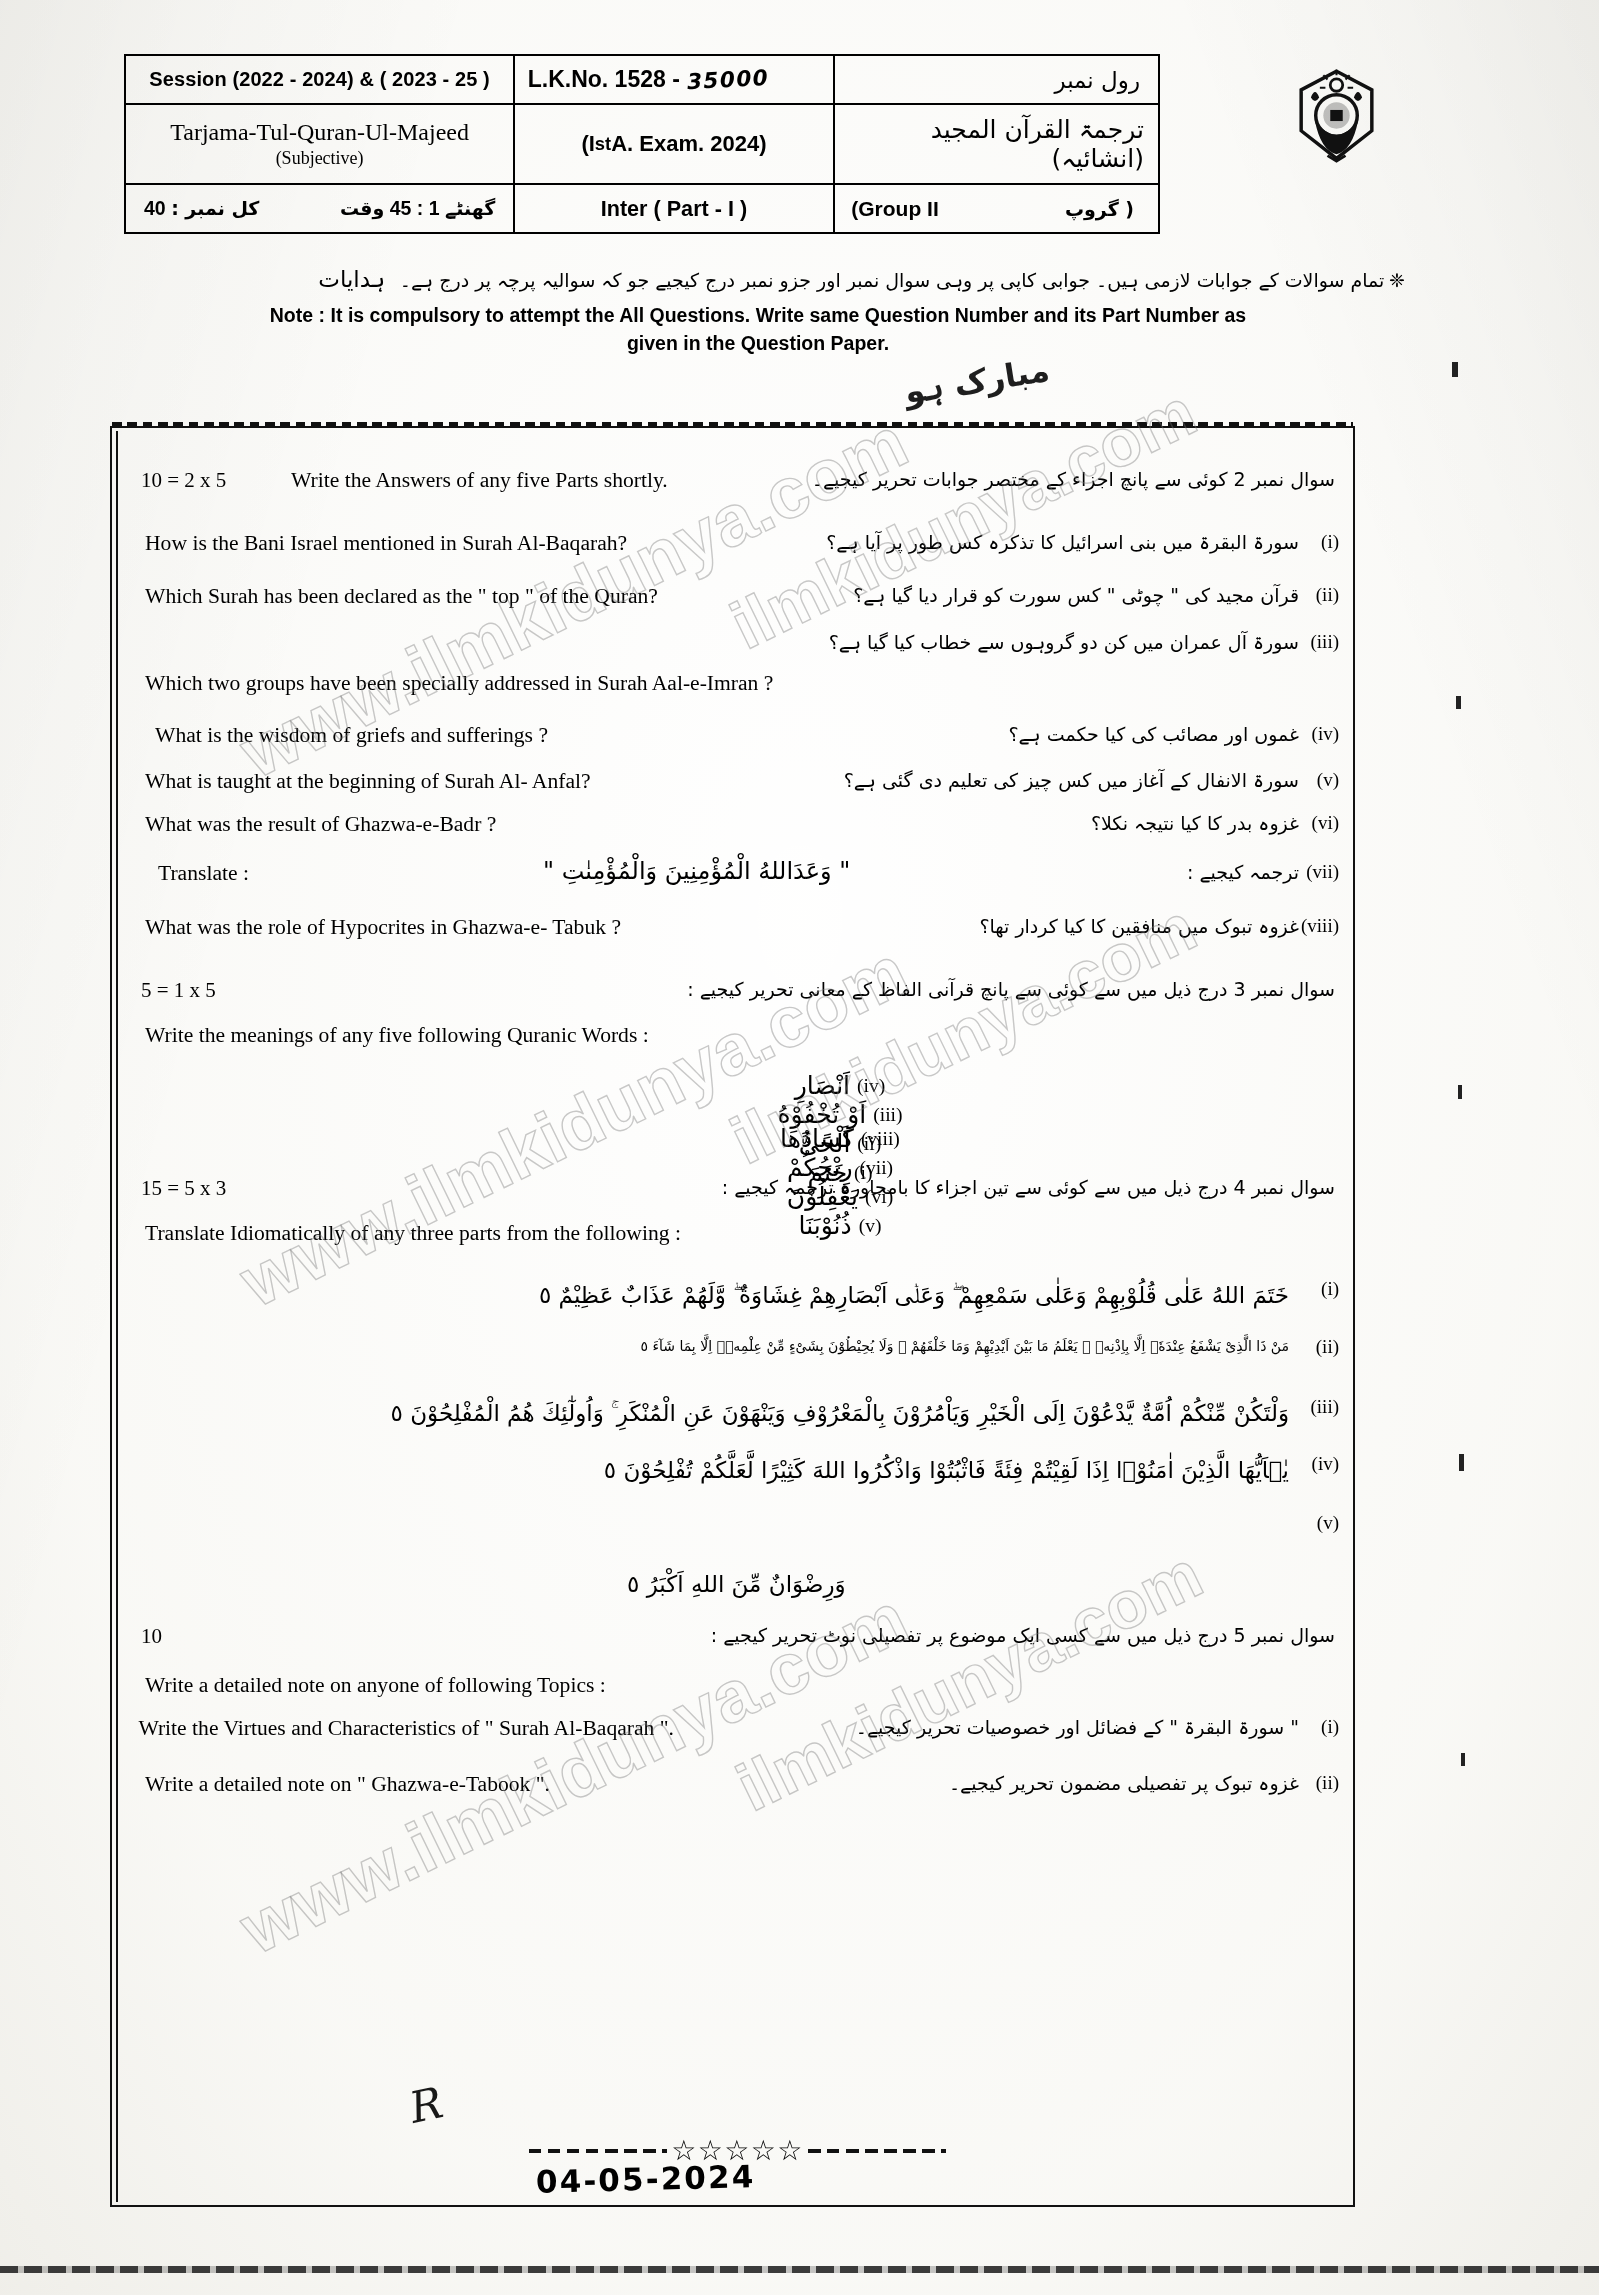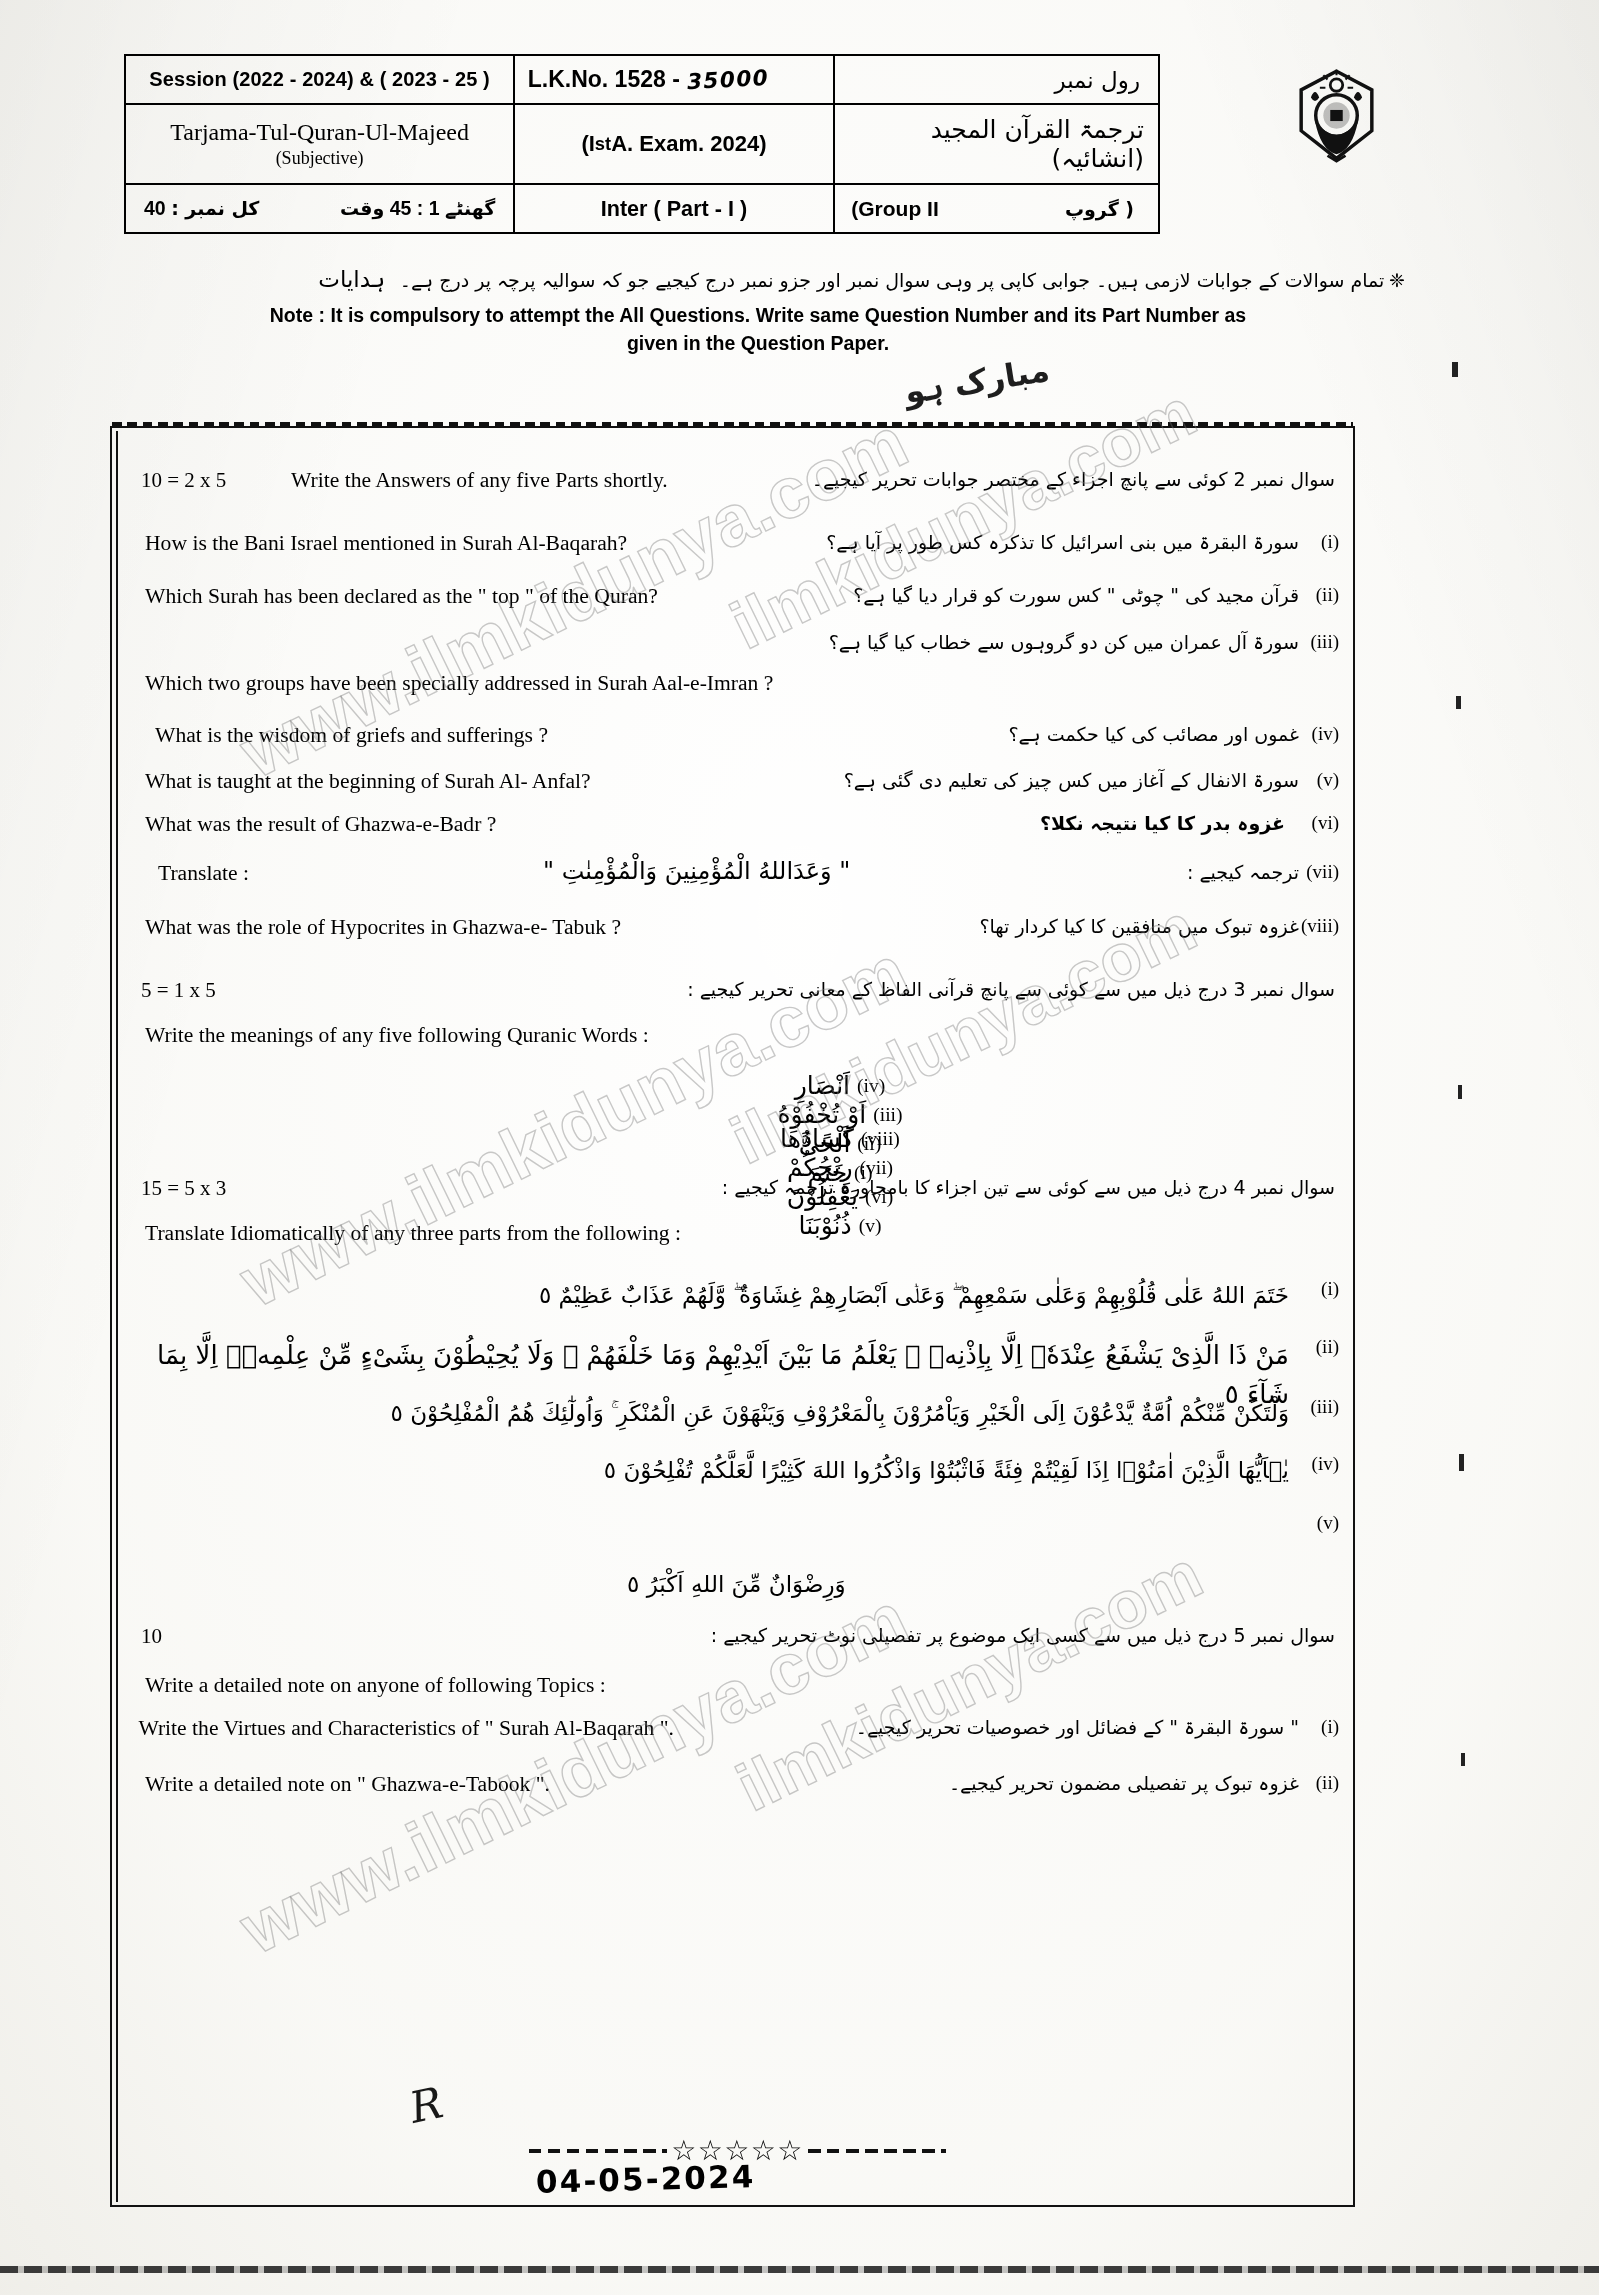--- a/index.html
+++ b/index.html
@@ -272,21 +272,21 @@
     </div>
 
     <div class="row" style="top:341px;height:36px;">
       <span class="l-en en" style="left:33px;">What is taught at the beginning of Surah Al- Anfal?</span>
       <span class="r-ur urdu u-sm" style="right:54px;">سورۃ الانفال کے آغاز میں کس چیز کی تعلیم دی گئی ہے؟</span>
       <span class="rn">(v)</span>
     </div>
 
     <div class="row" style="top:384px;height:36px;">
       <span class="l-en en" style="left:33px;">What was the result of Ghazwa-e-Badr ?</span>
-      <span class="r-ur urdu u-sm" style="right:68px;font-weight:bold;">غزوہ بدر کا کیا نتیجہ نکلا؟</span>
+      <span class="r-ur urdu u-sm" style="right:54px;">غزوہ بدر کا کیا نتیجہ نکلا؟</span>
       <span class="rn">(vi)</span>
     </div>
 
     <div class="row" style="top:433px;height:39px;">
       <span class="l-en en" style="left:46px;">Translate :</span>
       <span class="l-en arabic" style="left:431px;top:-4.2px;">" وَعَدَاللهُ الْمُؤْمِنِينَ وَالْمُؤْمِنٰتِ "</span>
       <span class="r-ur urdu u-sm" style="right:54px;">ترجمہ کیجیے :</span>
       <span class="rn">(vii)</span>
     </div>
 
@@ -349,21 +349,21 @@
     <div class="row" style="top:793px;height:36px;">
       <span class="l-en en" style="left:33px;">Translate Idiomatically of any three parts from the following :</span>
     </div>
 
     <div class="row" style="top:850px;height:40px;">
       <span class="r-ur arabic-v" style="right:64px;">خَتَمَ اللهُ عَلٰى قُلُوْبِهِمْ وَعَلٰى سَمْعِهِمْ ۖ وَعَلٰۤى اَبْصَارِهِمْ غِشَاوَةٌ ۖ وَّلَهُمْ عَذَابٌ عَظِيْمٌ ٥</span>
       <span class="rn">(i)</span>
     </div>
 
     <div class="row" style="top:908px;height:40px;">
-      <span class="r-ur arabic-v" style="right:64px;font-size:26px;">مَنْ ذَا الَّذِىْ يَشْفَعُ عِنْدَهٗۤ اِلَّا بِاِذْنِهٖ ۖ يَعْلَمُ مَا بَيْنَ اَيْدِيْهِمْ وَمَا خَلْفَهُمْ ۖ وَلَا يُحِيْطُوْنَ بِشَىْءٍ مِّنْ عِلْمِهٖۤ اِلَّا بِمَا شَآءَ ٥</span>
+      <span class="r-ur arabic-v" style="right:64px;font-size:14px;">مَنْ ذَا الَّذِىْ يَشْفَعُ عِنْدَهٗۤ اِلَّا بِاِذْنِهٖ ۖ يَعْلَمُ مَا بَيْنَ اَيْدِيْهِمْ وَمَا خَلْفَهُمْ ۖ وَلَا يُحِيْطُوْنَ بِشَىْءٍ مِّنْ عِلْمِهٖۤ اِلَّا بِمَا شَآءَ ٥</span>
       <span class="rn">(ii)</span>
     </div>
 
     <div class="row" style="top:968px;height:40px;">
       <span class="r-ur arabic-v" style="right:64px;">وَلْتَكُنْ مِّنْكُمْ اُمَّةٌ يَّدْعُوْنَ اِلَى الْخَيْرِ وَيَاْمُرُوْنَ بِالْمَعْرُوْفِ وَيَنْهَوْنَ عَنِ الْمُنْكَرِ ۚ وَاُولٰٓئِكَ هُمُ الْمُفْلِحُوْنَ ٥</span>
       <span class="rn">(iii)</span>
     </div>
 
     <div class="row" style="top:1025px;height:40px;">
       <span class="r-ur arabic-v" style="right:64px;">يٰۤاَيُّهَا الَّذِيْنَ اٰمَنُوْۤا اِذَا لَقِيْتُمْ فِئَةً فَاثْبُتُوْا وَاذْكُرُوا اللهَ كَثِيْرًا لَّعَلَّكُمْ تُفْلِحُوْنَ ٥</span>

